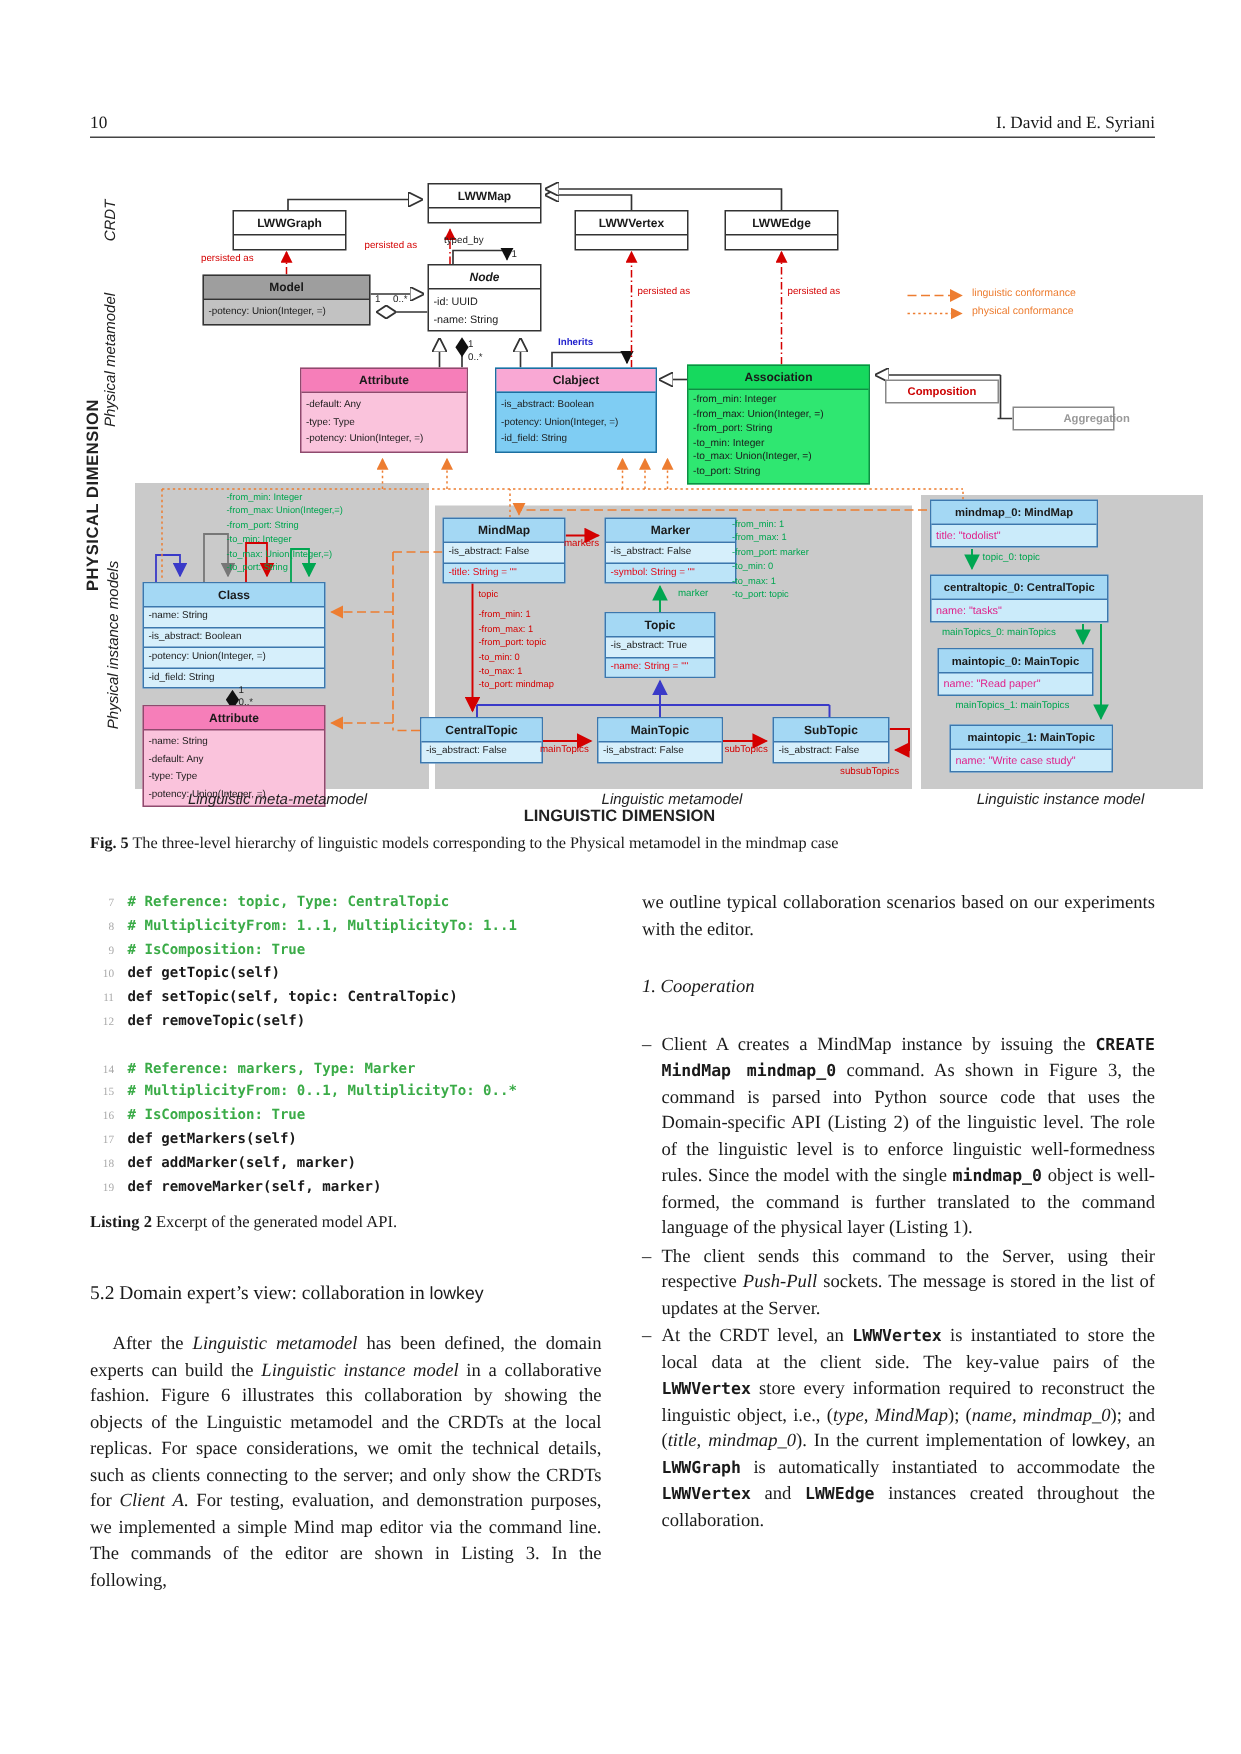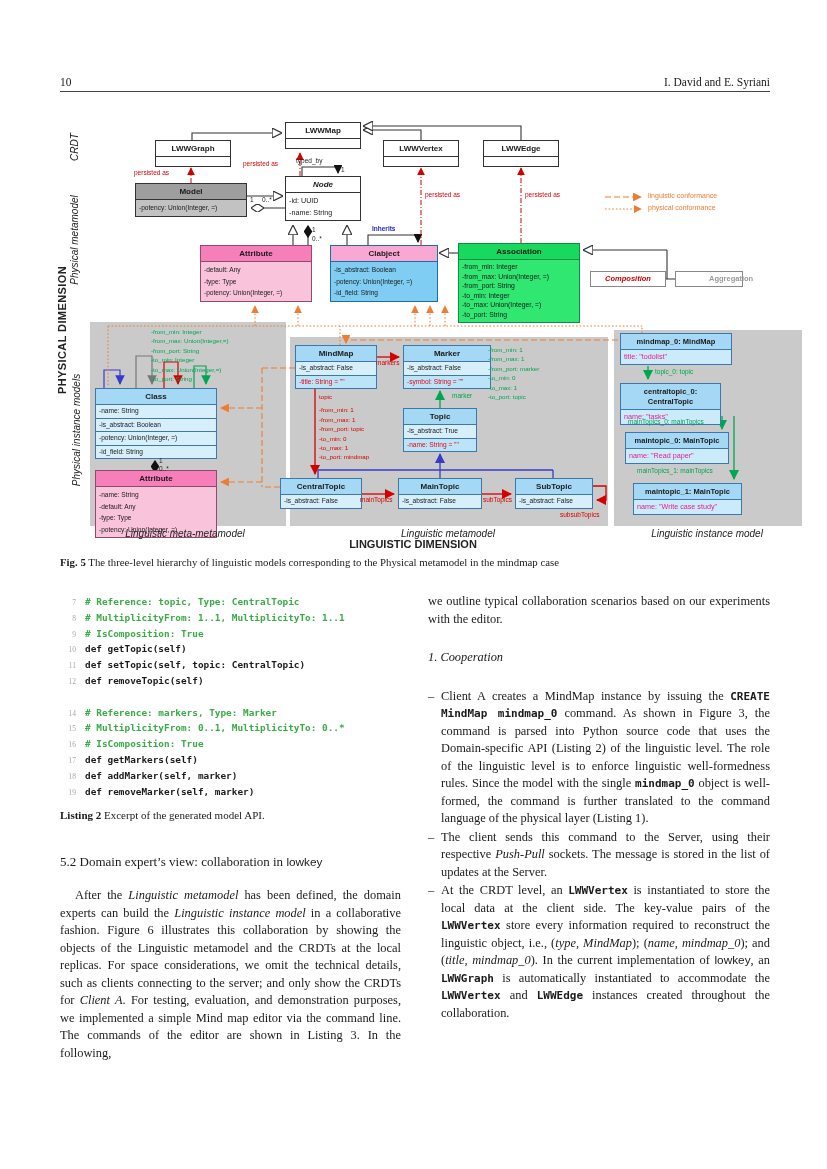--- a/index.html
+++ b/index.html
@@ -252,21 +252,21 @@
         <div class="title">Association</div>
         <div class="attrs">
           <div class="row">-from_min: Integer</div>
           <div class="row">-from_max: Union(Integer, =)</div>
           <div class="row">-from_port: String</div>
           <div class="row">-to_min: Integer</div>
           <div class="row">-to_max: Union(Integer, =)</div>
           <div class="row">-to_port: String</div>
         </div>
       </div>
-      <div class="uml k-plain comp" style="left: 590px; top: 271px; width: 76px; font-style: italic;">
+      <div class="uml k-plain comp" style="left: 590px; top: 253px; width: 76px;">
         <div class="title">Composition</div>
       </div>
       <div class="uml k-plain aggr" style="left: 675px; top: 271px; width: 68px; padding-left: 32px;">
         <div class="title">Aggregation</div>
       </div>
       <div class="uml k-lblue" style="left: 95px; top: 388px; width: 122px;">
         <div class="title">Class</div>
         <div class="attrs">
           <div class="row">-name: String</div>
           <div class="row">-is_abstract: Boolean</div>
@@ -321,21 +321,21 @@
         <div class="attrs">
           <div class="row">-is_abstract: False</div>
         </div>
       </div>
       <div class="uml k-inst" style="left: 620px; top: 333px; width: 112px;">
         <div class="title">mindmap_0: MindMap</div>
         <div class="attrs">
           <div class="row">title: "todolist"</div>
         </div>
       </div>
-      <div class="uml k-inst" style="left: 620px; top: 383px; width: 101px;">
+      <div class="uml k-inst" style="left: 620px; top: 383px; width: 119px;">
         <div class="title">centraltopic_0: CentralTopic</div>
         <div class="attrs">
           <div class="row">name: "tasks"</div>
         </div>
       </div>
       <div class="uml k-inst" style="left: 625px; top: 432px; width: 104px;">
         <div class="title">maintopic_0: MainTopic</div>
         <div class="attrs">
           <div class="row">name: "Read paper"</div>
         </div>

